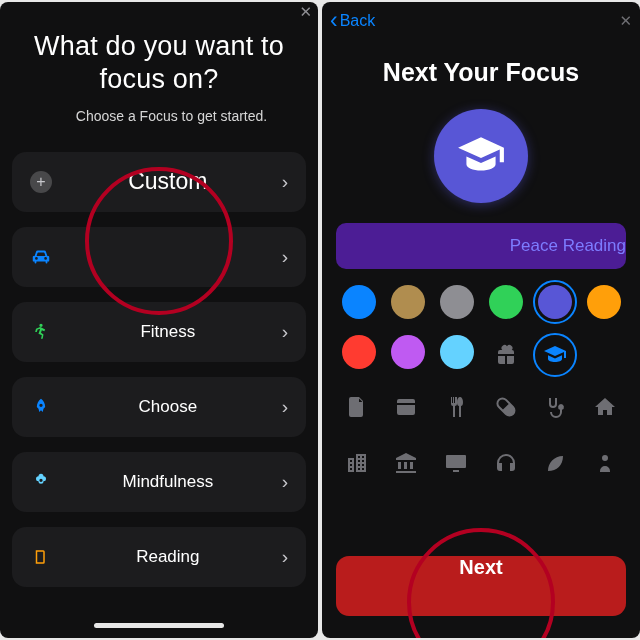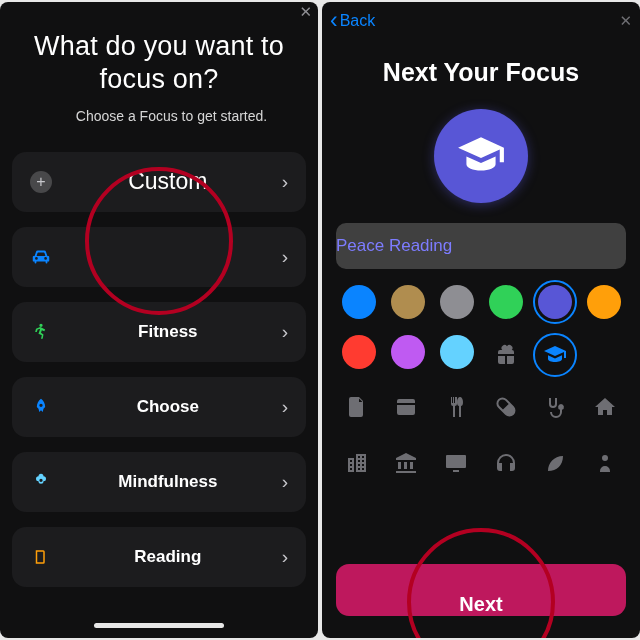--- a/index.html
+++ b/index.html
@@ -67,21 +67,21 @@
     width: 26px;
     display: flex;
     justify-content: center;
     align-items: center;
     font-size: 18px;
   }
   .row .label {
     flex: 1;
     text-align: center;
     font-size: 17px;
-    font-weight: 700;
+    font-weight: 400;
     color: #fff;
   }
   .row.custom .label { font-size: 23px; font-weight: 400; }
   .row .chev {
     color: #c7c7cc;
     font-size: 19px;
     font-weight: 300;
   }
   .plus-circle {
     width: 22px; height: 22px; border-radius: 50%;
@@ -134,24 +134,24 @@
     width: 94px; height: 94px;
     border-radius: 50%;
     background: #5856d6;
     margin: 0 auto 20px;
     display:flex; align-items:center; justify-content:center;
     box-shadow: 0 2px 12px rgba(88,86,214,.4);
   }
   .big-icon svg { width: 50px; height: 50px; }
   .name-field {
     margin: 0 14px 16px;
-    background: #404040;
+    background: #4c1d95;
     border-radius: 10px;
     height: 46px;
-    display:flex; align-items:center; justify-content:flex-start;
+    display:flex; align-items:center; justify-content:flex-end;
   }
   .name-field .value {
     color: #7d7cff;
     font-size: 17px;
     font-weight: 500;
   }
   .colors {
     margin: 0 12px 12px;
     display: grid;
     grid-template-columns: repeat(6, 1fr);
@@ -190,24 +190,24 @@
     content:"";
     position:absolute;
     width:40px; height:40px;
     border:2px solid #0a84ff;
     border-radius:50%;
   }
   .next-btn {
     position: absolute;
     bottom: 22px;
     left: 14px; right: 14px;
-    height: 52px;
-    background: #be185d;
+    height: 60px;
+    background: #b91c1c;
     border-radius: 13px;
-    display:flex; align-items:flex-end; justify-content:center;
+    display:flex; align-items:flex-start; justify-content:center;
     font-size: 20px;
     font-weight: 600;
     color: #fff;
   }
   .red-circle-right {
     position: absolute;
     width: 148px; height: 148px;
     border: 4px solid #b30021;
     border-radius: 50%;
     left: 85px; bottom: -38px;

